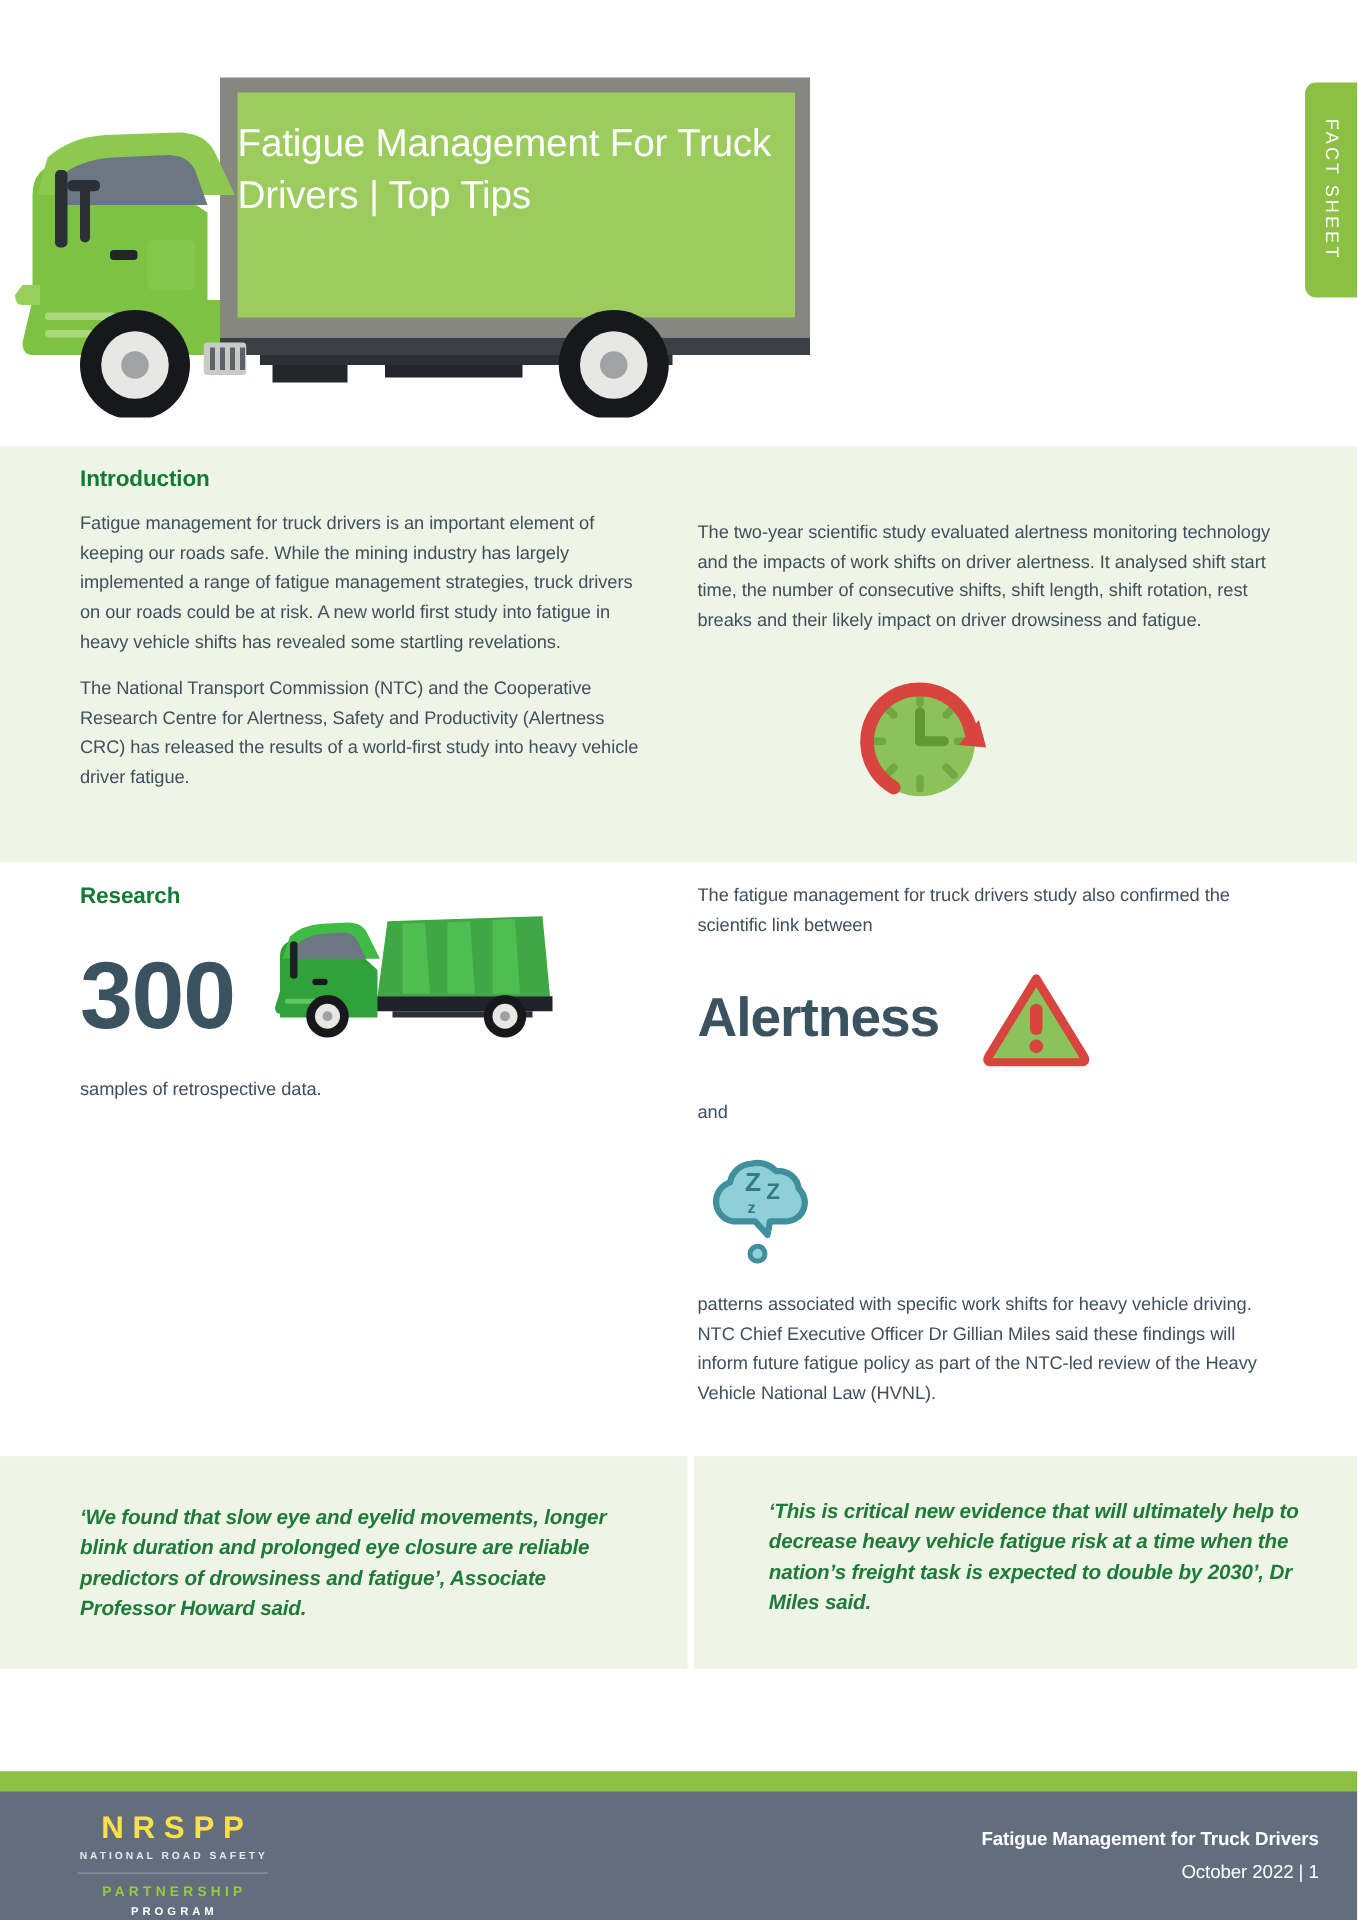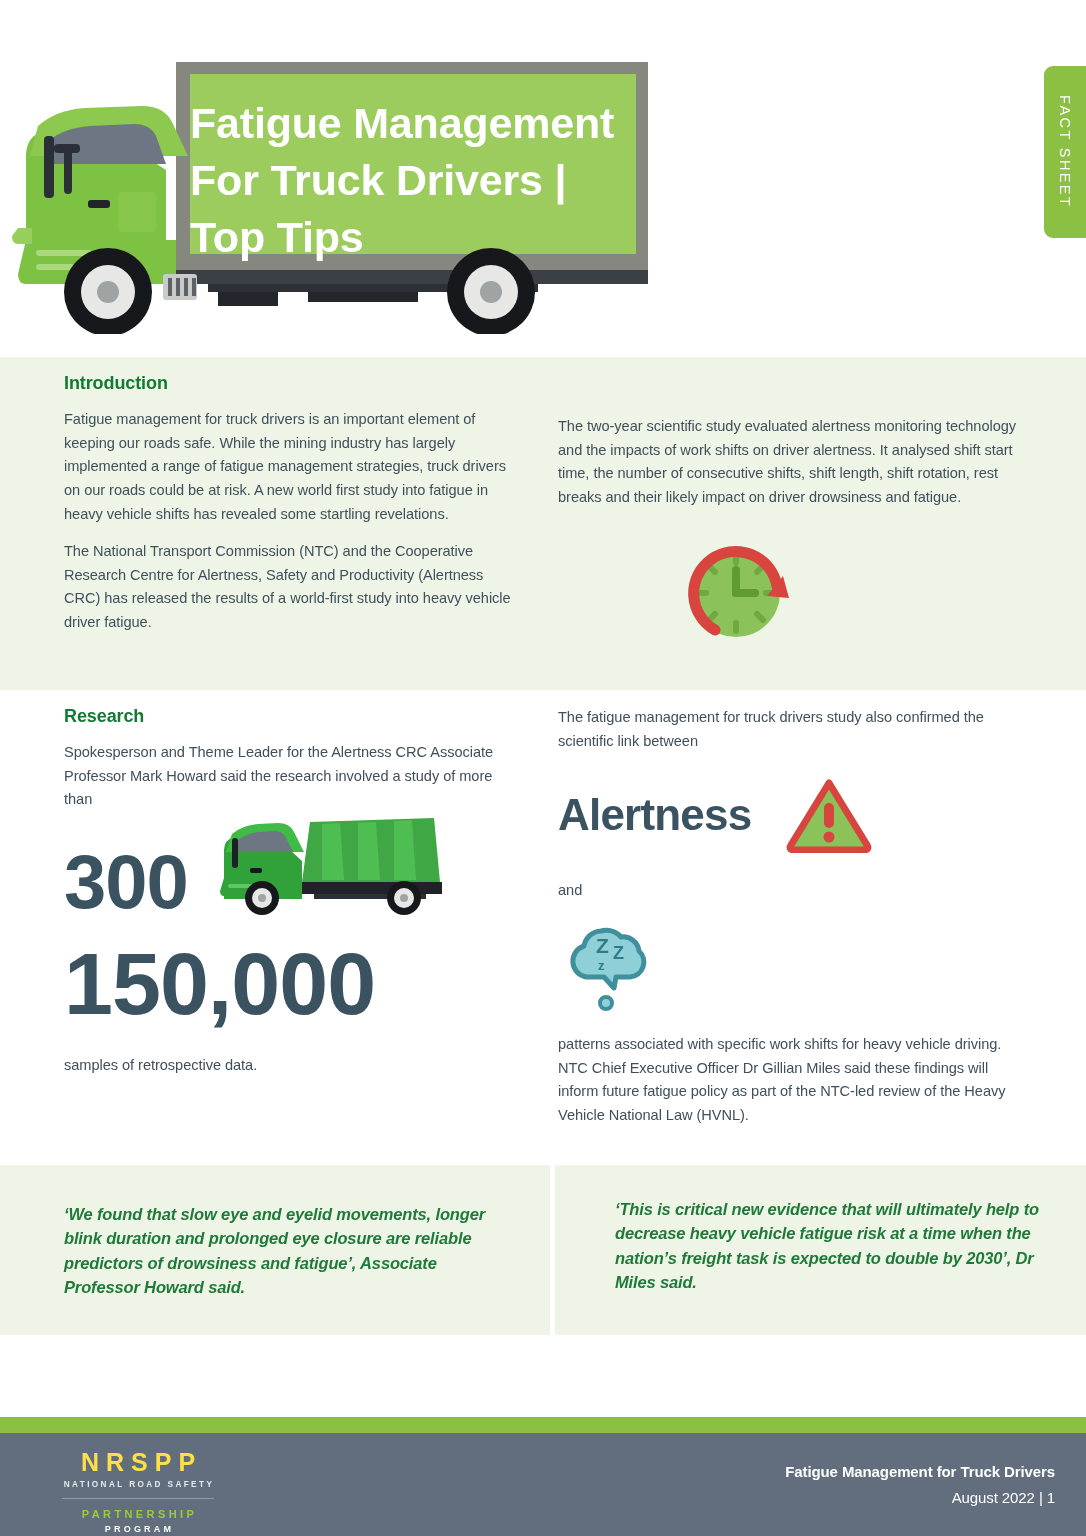--- a/index.html
+++ b/index.html
@@ -23,22 +23,22 @@
     left: 0; top: 0;
     width: 1086px; height: 357px;
     background: #ffffff;
   }
   .truck-hero { position: absolute; left: 8px; top: 44px; }
   .hero-title {
     position: absolute;
     left: 190px; top: 95px;
     width: 440px;
     color: #ffffff;
-    font-size: 43px;
-    font-weight: bold;
+    font-size: 31px;
+    font-weight: normal;
     line-height: 1.32;
     letter-spacing: -0.2px;
   }
 
   
   .fact-tab {
     position: absolute;
     right: 0; top: 66px;
     width: 42px; height: 172px;
     background: #8cc044;
@@ -275,21 +275,20 @@
           <path d="M98 38 L104 60 L82 58 Z" fill="#d8453f"></path>
         </svg>
       </div>
     </div>
   </div>
 
   <div class="band-research">
 
     <div class="col-left" style="top:16px;">
       <h2 class="section-heading">Research</h2>
-      <p class="body">Spokesperson and Theme Leader for the Alertness CRC Associate Professor Mark Howard said the research involved a study of more than</p>
 
       <div class="statrow" style="margin-top:4px;">
         <div class="bigstat">300</div>
         <svg width="228" height="100" viewBox="0 0 228 100" style="margin-bottom:4px;">
 
           <path d="M92 6 L216 2 L222 66 L84 66 Z" fill="#3fa845"></path>
           <g fill="#4fbe52">
             <path d="M104 8 L122 7 L126 64 L104 64 Z"></path>
             <path d="M140 7 L158 6 L162 64 L140 64 Z"></path>
             <path d="M176 5 L194 4 L198 64 L176 64 Z"></path>
@@ -309,21 +308,20 @@
           <circle cx="44" cy="82" r="17" fill="#17181c"></circle>
           <circle cx="44" cy="82" r="10" fill="#e7e8e6"></circle>
           <circle cx="44" cy="82" r="4" fill="#9fa3a4"></circle>
           <circle cx="186" cy="82" r="17" fill="#17181c"></circle>
           <circle cx="186" cy="82" r="10" fill="#e7e8e6"></circle>
           <circle cx="186" cy="82" r="4" fill="#9fa3a4"></circle>
         </svg>
       </div>
 
 
-      <div class="bigstat huge" style="margin-top:20px;">150,000</div>
 
       <p class="body" style="margin-top:26px;">samples of retrospective data.</p>
     </div>
 
     <div class="col-right" style="top:16px;">
       <p class="body" style="margin-top:0;">The fatigue management for truck drivers study also confirmed the scientific link between</p>
 
       <div class="wordrow" style="margin-top:24px;">
         <div class="bigword">Alertness</div>
         <svg width="88" height="76" viewBox="0 0 88 76">
@@ -363,17 +361,17 @@
     <div class="logo">
       <div class="nrspp">NRSPP</div>
       <div class="nrs-sub">NATIONAL ROAD SAFETY</div>
       <div class="divider"></div>
       <div class="partnership">PARTNERSHIP</div>
       <div class="program">PROGRAM</div>
     </div>
 
     <div class="footer-meta">
       <div class="doc-title">Fatigue Management for Truck Drivers</div>
-      <div class="doc-date">August 2022  | 1</div>
+      <div class="doc-date">October 2022  | 1</div>
     </div>
   </div>
 
 </div>
 
 </body></html>

